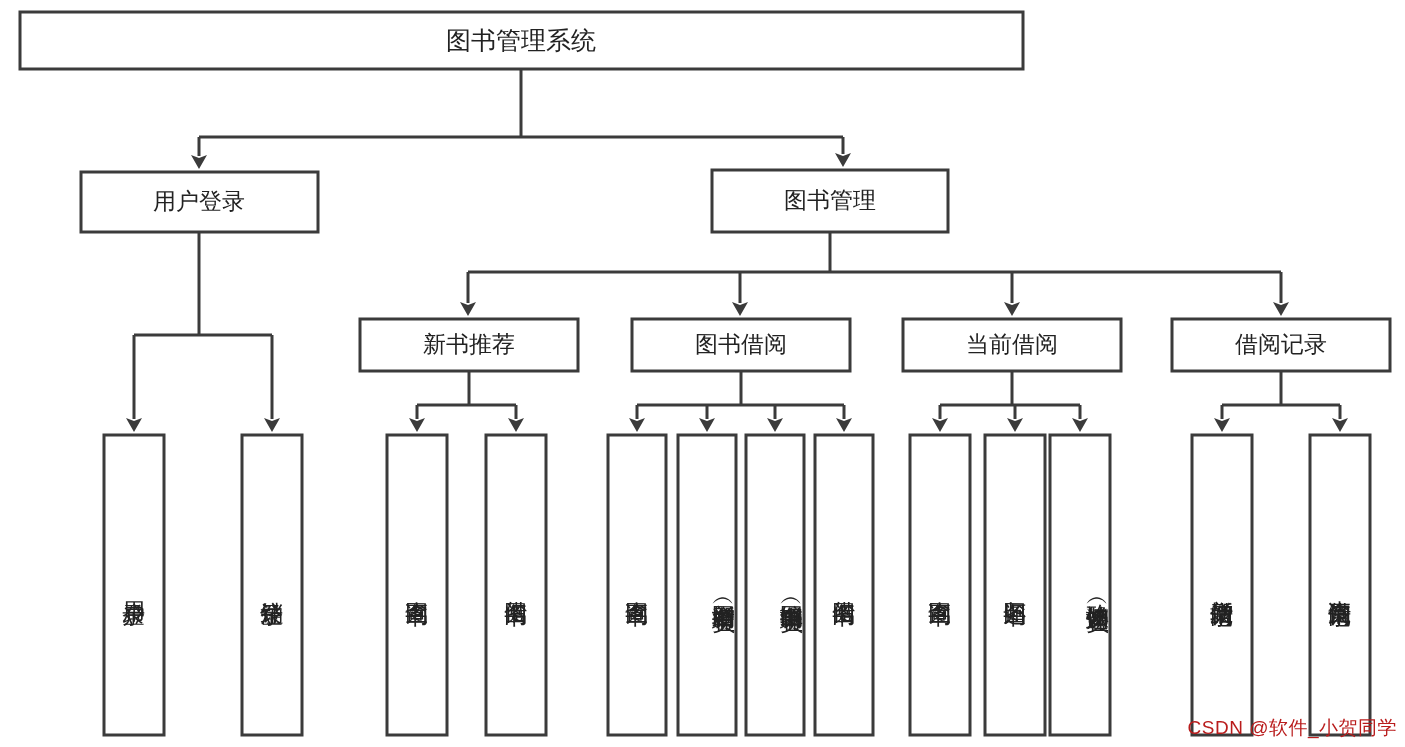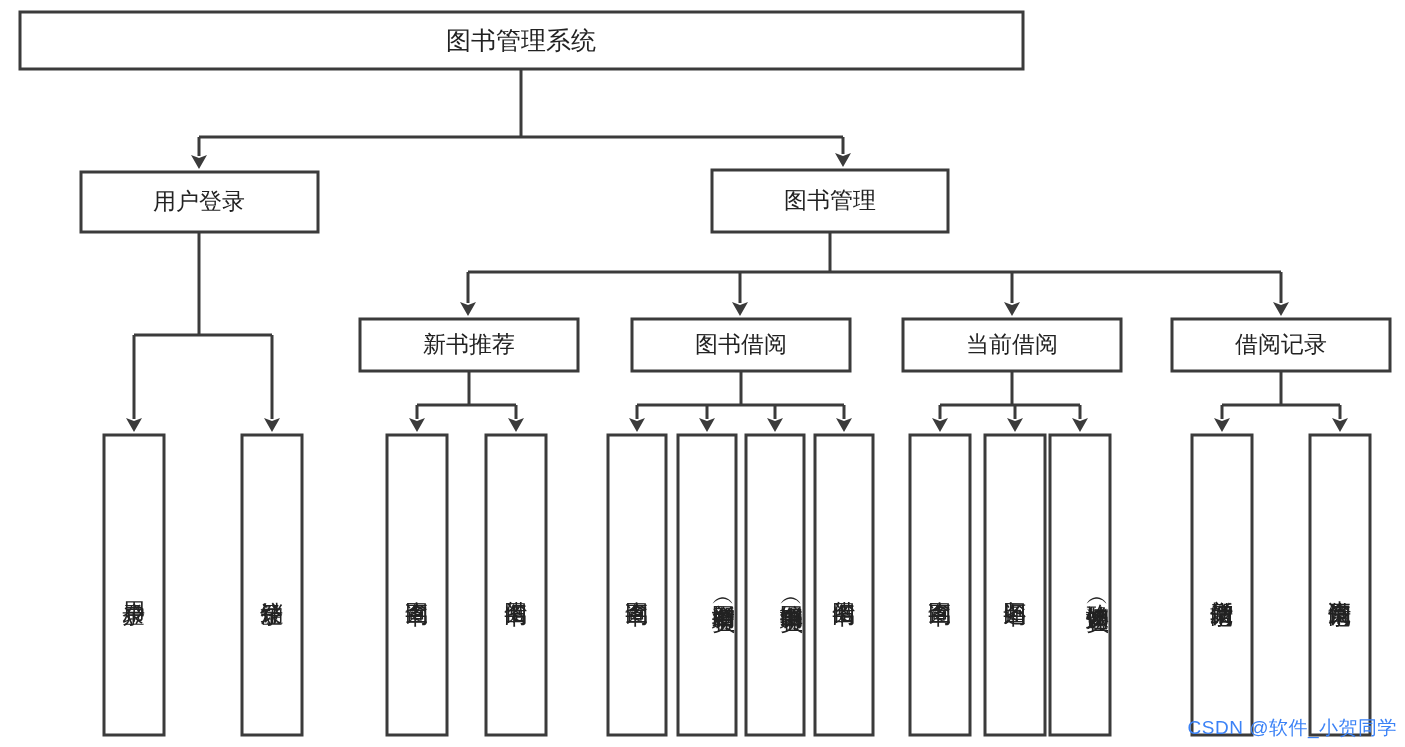--- a/index.html
+++ b/index.html
@@ -66,21 +66,21 @@
     letter-spacing: 1px;
     white-space: nowrap;
     pointer-events: none;
   }
   .watermark {
     position: absolute;
     right: 8px;
     bottom: 6px;
     font-family: "Liberation Sans", "DejaVu Sans", sans-serif;
     font-size: 19px;
-    color: #3b82f6;
+    color: #b91c1c;
     white-space: nowrap;
     letter-spacing: 0.5px;
     margin-left: 12px;
   }
 </style>
 </head>
 <body>
 
 <div id="diagram-root">
 

